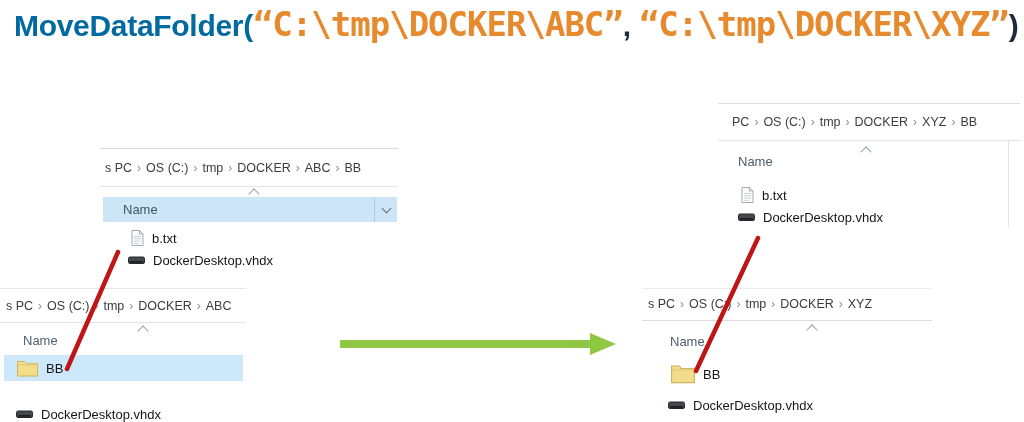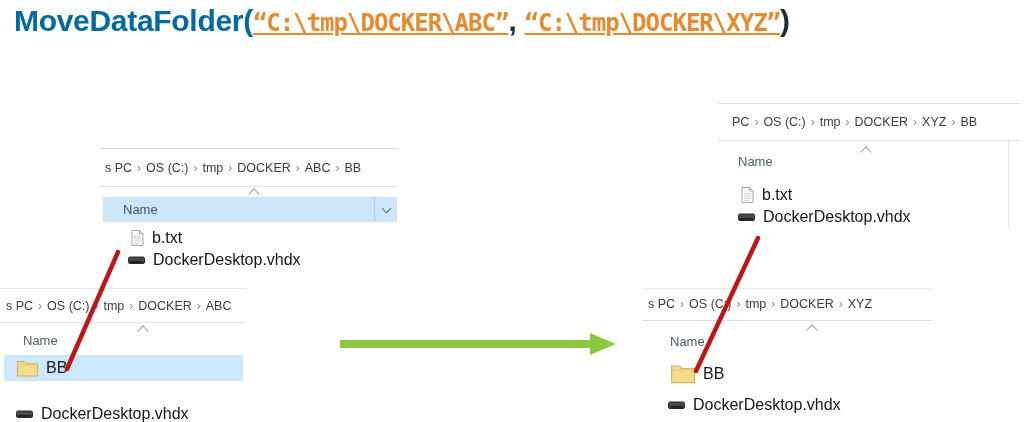--- a/index.html
+++ b/index.html
@@ -2,32 +2,32 @@
 <html><head>
 <meta charset="utf-8">
 <style>
   html,body{margin:0;padding:0;background:#fff;}
   body{position:relative;width:1024px;height:422px;overflow:hidden;
        font-family:"Liberation Sans",sans-serif;}
 
   
   .title{position:absolute;left:14px;top:4px;white-space:nowrap;
          font-size:30px;font-weight:bold;letter-spacing:-0.3px;}
-  .title .mono{font-family:"DejaVu Sans Mono",monospace;font-size:24px;
-               font-weight:bold;letter-spacing:-1px;text-decoration:underline;}
+  .title .mono{font-family:"DejaVu Sans Mono",monospace;font-size:34px;
+               font-weight:bold;letter-spacing:-1px;}
 
   
   .win{position:absolute;background:#fff;}
   .crumbs{display:flex;align-items:center;font-size:12.5px;color:#3c3c3c;
           white-space:nowrap;}
   .crumb{padding:0 4px;cursor:default;}
   .sep{color:#8f8f8f;font-size:12px;padding:0 1px;}
   .hair-b{border-bottom:1px solid #e2e2e2;}
 
-  .row{position:absolute;display:flex;align-items:center;font-size:16px;
+  .row{position:absolute;display:flex;align-items:center;font-size:13px;
        color:#161616;white-space:nowrap;}
   .row .ic{display:flex;align-items:center;margin-right:8px;}
 
   .name-label{position:absolute;font-size:13px;color:#4c5d6d;}
   .caret{position:absolute;width:8px;height:8px;box-sizing:border-box;
          border-left:1.5px solid #96a4af;border-top:1.5px solid #96a4af;
          transform:rotate(45deg);}
   .chevdown{width:7px;height:7px;box-sizing:border-box;
             border-right:1.6px solid #5e6b74;border-bottom:1.6px solid #5e6b74;
             transform:rotate(45deg);margin-top:-3px;}

